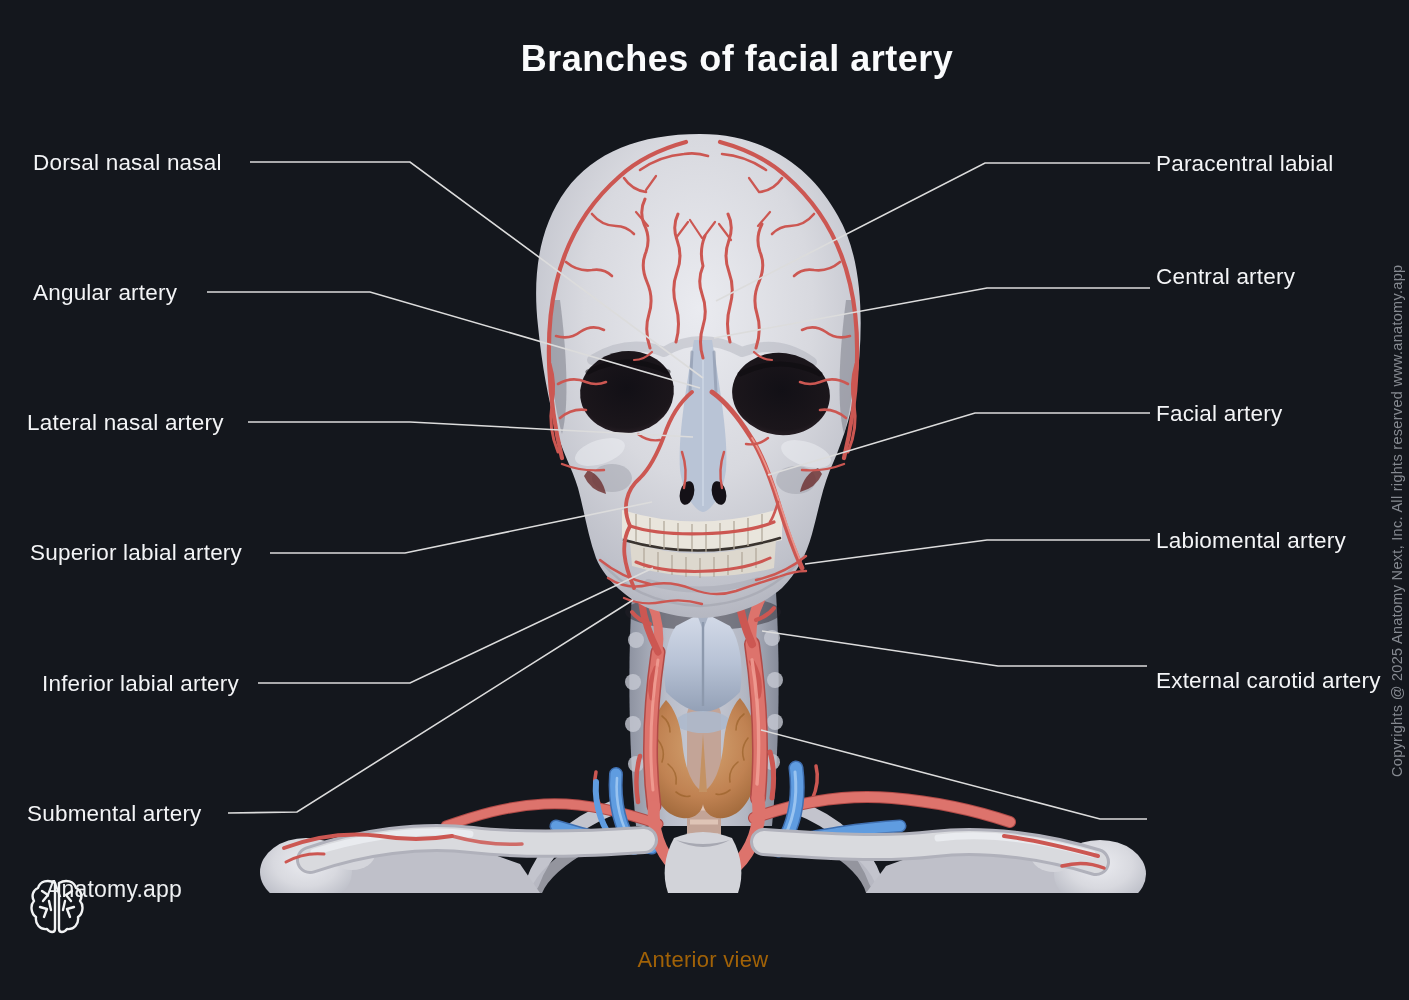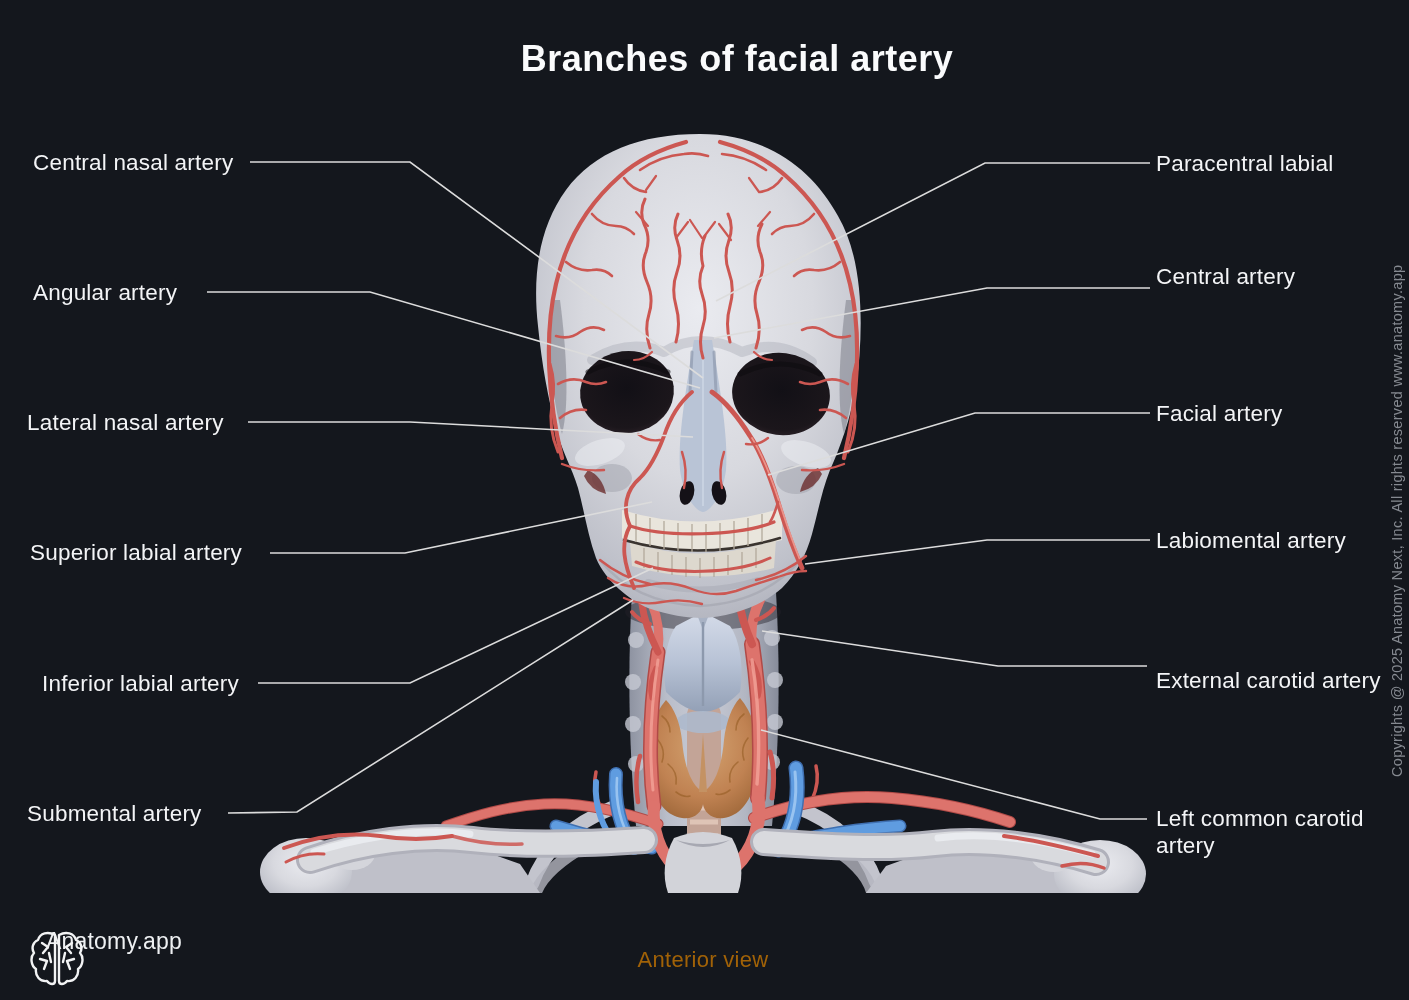--- a/index.html
+++ b/index.html
@@ -8,21 +8,21 @@
   html,body{margin:0;padding:0;background:var(--background);}
   .stage{position:relative;width:1409px;height:1000px;overflow:hidden;background:var(--background);
          font-family:"Liberation Sans","DejaVu Sans",sans-serif;}
   .title{position:absolute;top:38px;left:737px;transform:translateX(-50%);white-space:nowrap;
          font-size:36px;font-weight:700;color:#fafbfc;letter-spacing:.5px;}
   .lbl{position:absolute;color:var(--label-text);font-size:22.5px;font-weight:400;letter-spacing:.2px;line-height:27px;}
   .lbl.left{white-space:nowrap;transform:translateY(-50%);}
   .lbl.right{width:225px;transform:translateY(-50%);}
   .view-label{position:absolute;left:703px;top:960px;transform:translate(-50%,-50%);
          font-size:22px;color:#a16207;letter-spacing:.3px;}
-  .brand{position:absolute;left:30px;top:928px;display:flex;align-items:center;gap:16px;}
+  .brand{position:absolute;left:30px;top:876px;display:flex;align-items:center;gap:16px;}
   .brand-name{color:#eef0f2;font-size:23px;letter-spacing:.2px;}
   .copyright{position:absolute;right:4px;top:238px;height:566px;color:var(--copyright-text);
          font-size:14.5px;letter-spacing:.3px;writing-mode:vertical-rl;transform:rotate(180deg);
          text-align:center;}
   svg{position:absolute;left:0;top:0;}
   .leader{fill:none;stroke:var(--leader-line);stroke-width:1.6;}
   .art{fill:none;stroke:#cc5752;stroke-linecap:round;stroke-linejoin:round;}
   .artb{fill:none;stroke:#dd736c;stroke-linecap:round;stroke-linejoin:round;}
   .artd{fill:none;stroke:#b04a47;stroke-linecap:round;stroke-linejoin:round;}
   .arth{fill:none;stroke:#f2a399;stroke-linecap:round;opacity:.8;}
@@ -336,33 +336,32 @@
       <polyline points="1150,288 987,288 714,338"></polyline>
       <polyline points="1150,413 975,413 768,475"></polyline>
       <polyline points="1150,540 987,540 805,564"></polyline>
       <polyline points="1147,666 998,666 762,631"></polyline>
       <polyline points="1147,819 1100,819 761,730"></polyline>
     </g>
   </svg>
 
   <div class="title">Branches of facial artery</div>
 
-  <div class="lbl left" style="left:33px;top:162px">Central nasal artery</div>
+  <div class="lbl left" style="left:33px;top:162px">Dorsal nasal nasal</div>
   <div class="lbl left" style="left:33px;top:292px">Angular artery</div>
   <div class="lbl left" style="left:27px;top:422px">Lateral nasal artery</div>
   <div class="lbl left" style="left:30px;top:552px">Superior labial artery</div>
   <div class="lbl left" style="left:42px;top:683px">Inferior labial artery</div>
   <div class="lbl left" style="left:27px;top:813px">Submental artery</div>
 
   <div class="lbl right" style="left:1156px;top:163px">Paracentral labial</div>
   <div class="lbl right" style="left:1156px;top:276px">Central artery</div>
   <div class="lbl right" style="left:1156px;top:413px">Facial artery</div>
   <div class="lbl right" style="left:1156px;top:540px">Labiomental artery</div>
   <div class="lbl right" style="left:1156px;top:680px">External carotid artery</div>
-  <div class="lbl right" style="left:1156px;top:832px">Left common carotid artery</div>
 
   <div class="copyright">Copyrights @ 2025 Anatomy Next, Inc. All rights reserved www.anatomy.app</div>
 
   <div class="brand">
     <span>
       <svg width="54" height="60" viewBox="0 0 54 60" fill="none" stroke="#f2f3f4" stroke-width="2.4" stroke-linejoin="round" stroke-linecap="round">
         <g>
           <path d="M25,7 C18,3 10,5 8,12 C3,14 1,20 4,25 C0,29 1,38 6,41 C5,48 10,54 17,53 C20,57 25,57 25,53 Z"></path>
           <polyline points="12,15 18,19 13,25"></polyline>
           <polyline points="10,31 17,33 14,41"></polyline>

